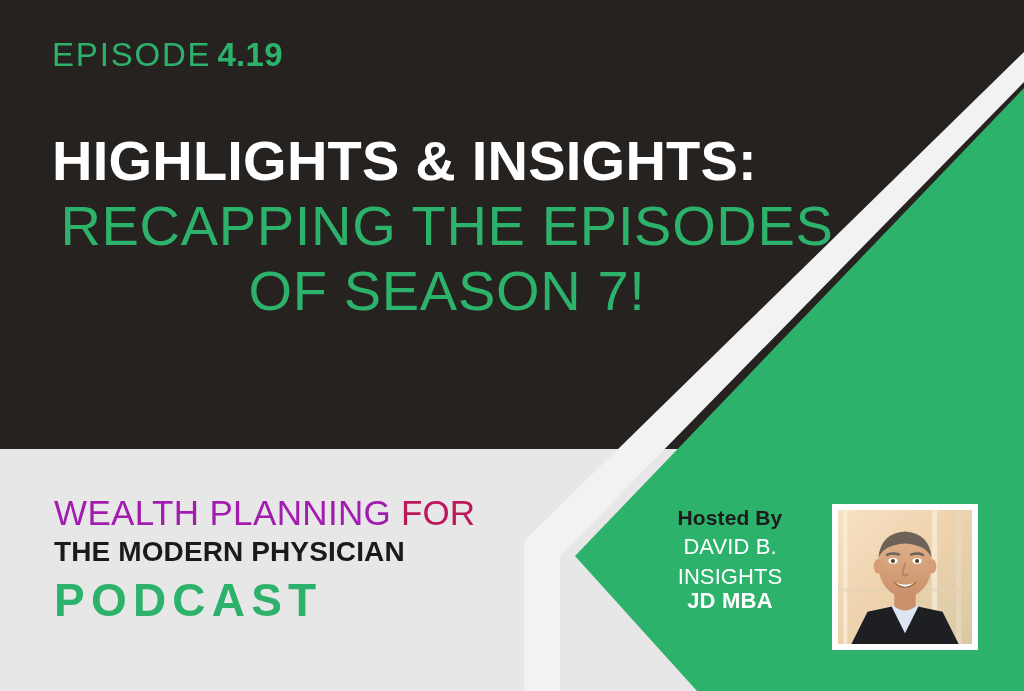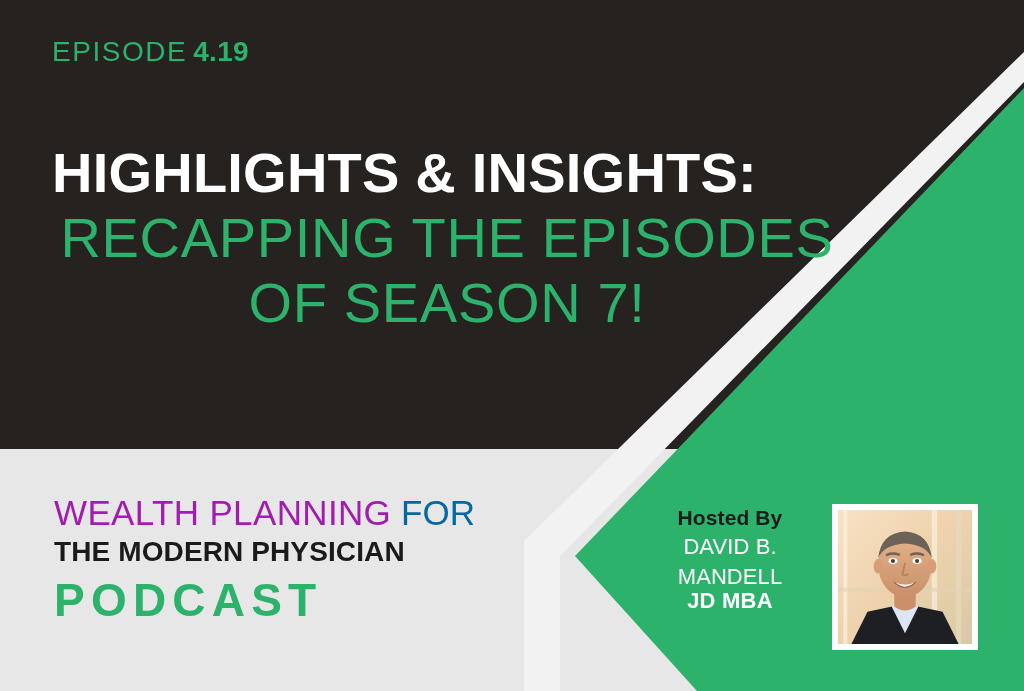--- a/index.html
+++ b/index.html
@@ -23,40 +23,40 @@
     inset: 0;
     width: 1024px;
     height: 691px;
   }
 
   
   .episode-line {
     position: absolute;
     left: 52px;
     top: 38px;
-    font-size: 28px;
+    font-size: 33px;
     line-height: 1;
     letter-spacing: 0.055em;
     color: #2DB26B;
     white-space: nowrap;
   }
   .episode-word {
     font-weight: 400;
   }
   .episode-number {
     font-weight: 700;
     letter-spacing: 0.01em;
     margin-left: 6px;
   }
 
   
   .title-block {
     position: absolute;
     left: 52px;
-    top: 140px;
+    top: 128px;
     width: 790px;
   }
   .title-line {
     font-size: 56px;
     line-height: 1.165;
     letter-spacing: -0.005em;
     white-space: nowrap;
   }
   .title-line.primary {
     color: #FFFFFF;
@@ -84,21 +84,21 @@
     white-space: nowrap;
     color: #1A1A1A;
     font-weight: 400;
   }
   .brand-accent {
     color: #a21caf;
     font-weight: 400;
     letter-spacing: 0.01em;
   }
   .brand-for {
-    color: #0369a1;
+    color: #be185d;
     font-weight: 400;
   }
   .brand-line2 {
     font-size: 28px;
     line-height: 1.2;
     letter-spacing: 0.004em;
     white-space: nowrap;
     color: #1A1A1A;
     font-weight: 700;
     margin-top: 2px;
@@ -200,21 +200,21 @@
       <span class="brand-accent">WEALTH PLANNING</span>
       <span class="brand-for">FOR</span>
     </div>
     <div class="brand-line2">THE MODERN PHYSICIAN</div>
     <div class="brand-podcast">PODCAST</div>
   </div>
 
   <div class="host-block">
     <div class="host-hosted-by">Hosted By</div>
     <div class="host-name">DAVID B.</div>
-    <div class="host-name">MANDELL</div>
+    <div class="host-name">INSIGHTS</div>
     <div class="host-credentials">JD MBA</div>
   </div>
 
   <div class="host-photo-frame">
     <div class="host-photo">
       <svg viewBox="0 0 100 100" preserveAspectRatio="xMidYMid slice" width="100%" height="100%" xmlns="http://www.w3.org/2000/svg">
         <defs>
           <linearGradient id="bgWarm" x1="0" y1="0" x2="1" y2="1">
             <stop offset="0%" stop-color="#F7E2C4"></stop>
             <stop offset="45%" stop-color="#EFD3AE"></stop>

